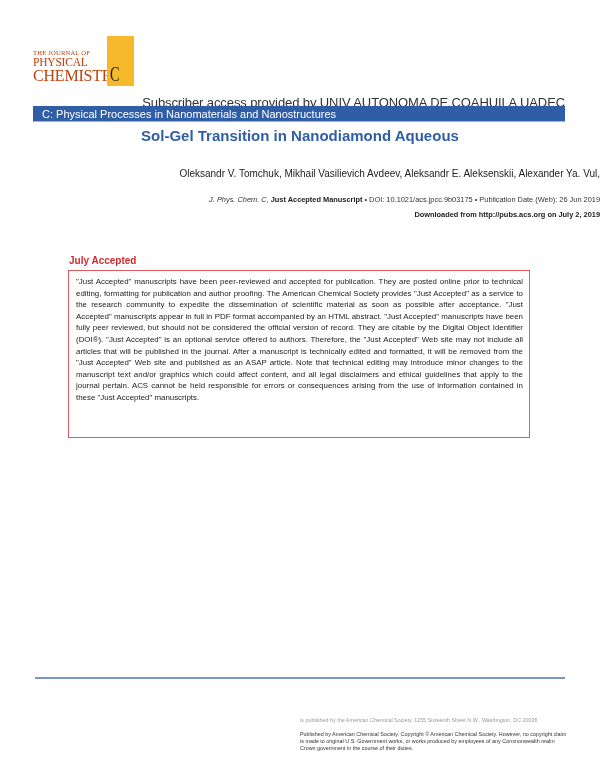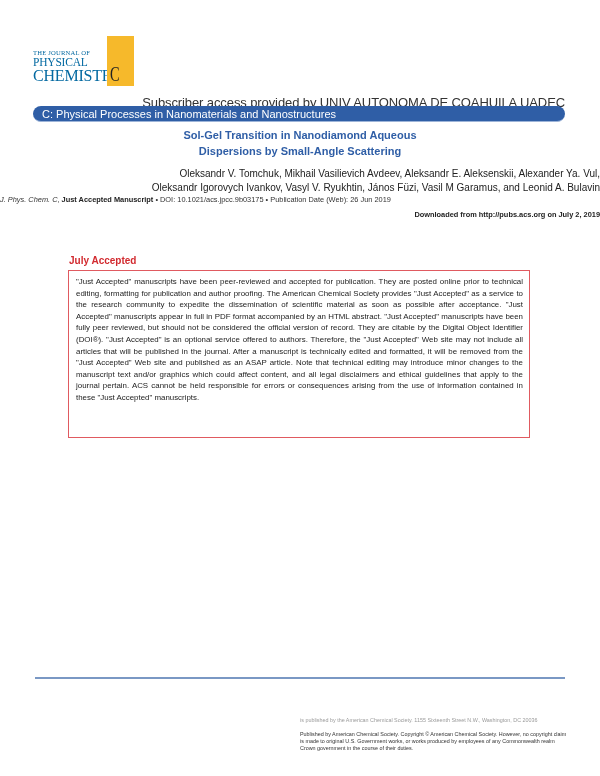--- a/index.html
+++ b/index.html
@@ -1,41 +1,41 @@
 <!DOCTYPE html>
 <html><head>
   <meta charset="utf-8">
   <style>
     html, body { margin: 0; padding: 0; background: #ffffff; }
     body { width: 600px; height: 776px; position: relative; overflow: hidden;
            font-family: "Liberation Sans", sans-serif; color: #222; }
 
     .logo { position: absolute; left: 33px; top: 36px; width: 110px; height: 52px; }
     .logo-text { position: absolute; left: 0; top: 14px; font-family: "Liberation Serif", serif;
-                 color: #0369a1; line-height: 1; }
+                 color: #c2410c; line-height: 1; }
     .logo-line1 { font-size: 6.6px; letter-spacing: 0.2px; display: block; }
     .logo-line2 { font-size: 11.5px; display: block; letter-spacing: -0.2px; margin-top: 0px; }
     .logo-line3 { font-size: 16px; display: block; letter-spacing: -0.2px; }
     .logo-block { position: absolute; left: 74px; top: 0; width: 27px; height: 50px; background: #f6b92b; }
     .logo-letter { position: absolute; left: 77px; top: 27px; font-family: "Liberation Serif", serif;
                    font-size: 22px; color: #222; line-height: 1; transform: scaleX(0.65); transform-origin: left top; }
 
     .access { position: absolute; right: 35px; top: 95px; font-size: 13px; color: #333; letter-spacing: -0.1px; }
 
     .section-bar { position: absolute; left: 33px; top: 106px; width: 532px; height: 16px;
                    background: #2f5ea6; color: #fff; font-size: 11px; line-height: 16px;
-                   box-sizing: border-box; padding-left: 9px; border-bottom: 1px solid #9db4d8; border-radius: 8px; }
+                   box-sizing: border-box; padding-left: 9px; border-bottom: 1px solid #9db4d8; }
 
     .title { position: absolute; left: 0; width: 600px; top: 128px; text-align: center;
-             font-weight: bold; color: #2f5ea6; font-size: 11px; line-height: 15.5px; }
+             font-weight: bold; color: #2f5ea6; font-size: 15px; line-height: 15.5px; }
 
     .authors { position: absolute; left: 0; width: 600px; top: 167px; text-align: right;
                font-size: 10px; line-height: 14px; color: #222; }
 
-    .citation { position: absolute; left: 0; width: 480px; top: 195px; text-align: left;
+    .citation { position: absolute; left: 0; width: 600px; top: 195px; text-align: right;
                 font-size: 7.4px; color: #333; }
     .citation .journal { font-style: italic; }
     .citation .status { font-weight: bold; color: #222; }
 
     .downloaded { position: absolute; left: 0; width: 600px; top: 210px; text-align: right;
                   font-size: 7.4px; font-weight: bold; color: #222; }
 
     .ja-heading { position: absolute; left: 69px; top: 255px; font-size: 10px; font-weight: bold; color: #d22a2f; }
 
     .ja-box { position: absolute; left: 68px; top: 270px; width: 462px; height: 168px;
@@ -61,26 +61,24 @@
   <div class="logo-block"></div>
   <div class="logo-letter">C</div>
 </div>
 
 <div class="access">Subscriber access provided by UNIV AUTONOMA DE COAHUILA UADEC</div>
 
 <div class="section-bar">C: Physical Processes in Nanomaterials and Nanostructures</div>
 
 <div class="title">
   <div>Sol-Gel Transition in Nanodiamond Aqueous</div>
-  <div>Dispersions by Small-Angle Scattering</div>
 </div>
 
 <div class="authors">
   <div>Oleksandr V. Tomchuk, Mikhail Vasilievich Avdeev, Aleksandr E. Aleksenskii, Alexander Ya. Vul,</div>
-  <div>Oleksandr Igorovych Ivankov, Vasyl V. Ryukhtin, János Füzi, Vasil M Garamus, and Leonid A. Bulavin</div>
 </div>
 
 <div class="citation"><span class="journal">J. Phys. Chem. C</span><span>, </span><span class="status">Just Accepted Manuscript</span><span> • DOI: 10.1021/acs.jpcc.9b03175 • Publication Date (Web): 26 Jun 2019</span></div>
 
 <div class="downloaded">Downloaded from http://pubs.acs.org on July 2, 2019</div>
 
 <div class="ja-heading">July Accepted</div>
 
 <div class="ja-box">
   <p class="ja-text">"Just Accepted" manuscripts have been peer-reviewed and accepted for publication. They are posted online prior to technical editing, formatting for publication and author proofing. The American Chemical Society provides "Just Accepted" as a service to the research community to expedite the dissemination of scientific material as soon as possible after acceptance. "Just Accepted" manuscripts appear in full in PDF format accompanied by an HTML abstract. "Just Accepted" manuscripts have been fully peer reviewed, but should not be considered the official version of record. They are citable by the Digital Object Identifier (DOI®). "Just Accepted" is an optional service offered to authors. Therefore, the "Just Accepted" Web site may not include all articles that will be published in the journal. After a manuscript is technically edited and formatted, it will be removed from the "Just Accepted" Web site and published as an ASAP article. Note that technical editing may introduce minor changes to the manuscript text and/or graphics which could affect content, and all legal disclaimers and ethical guidelines that apply to the journal pertain. ACS cannot be held responsible for errors or consequences arising from the use of information contained in these "Just Accepted" manuscripts.</p>

